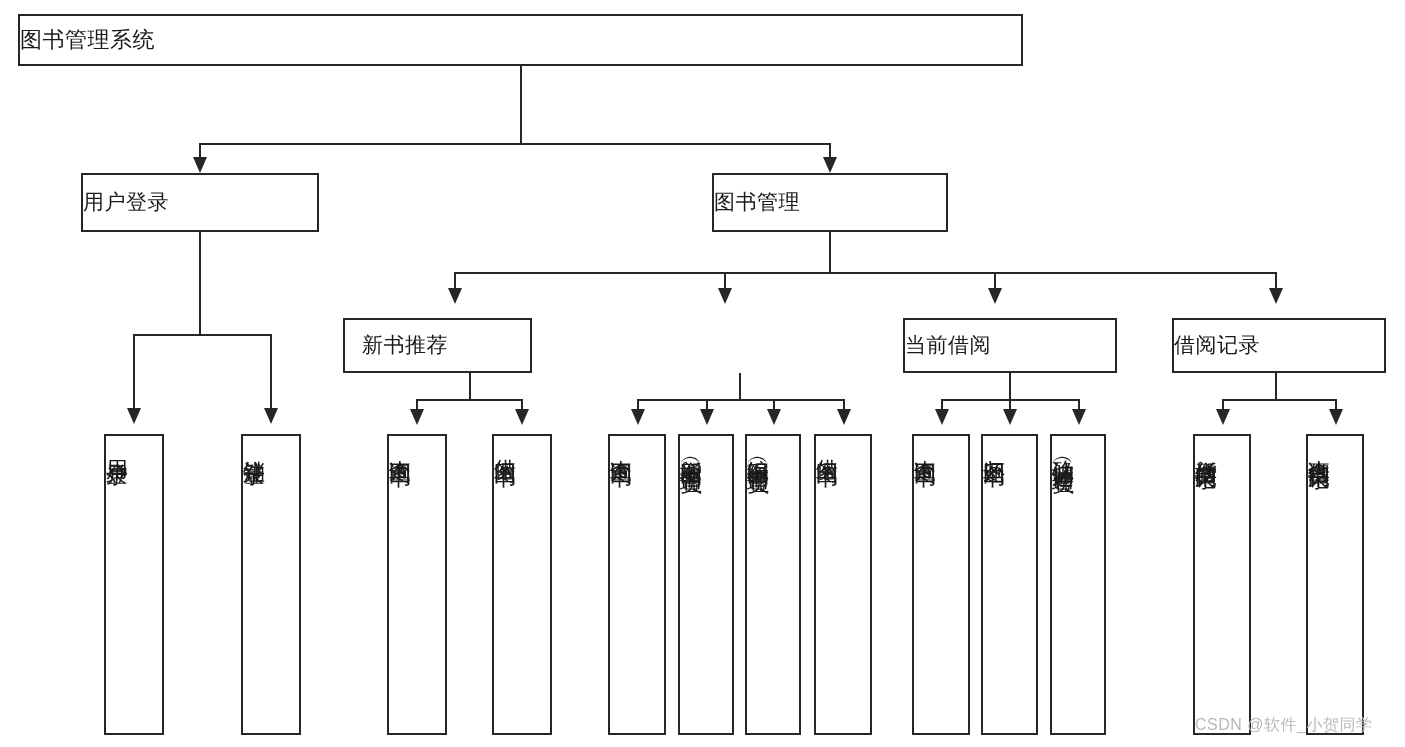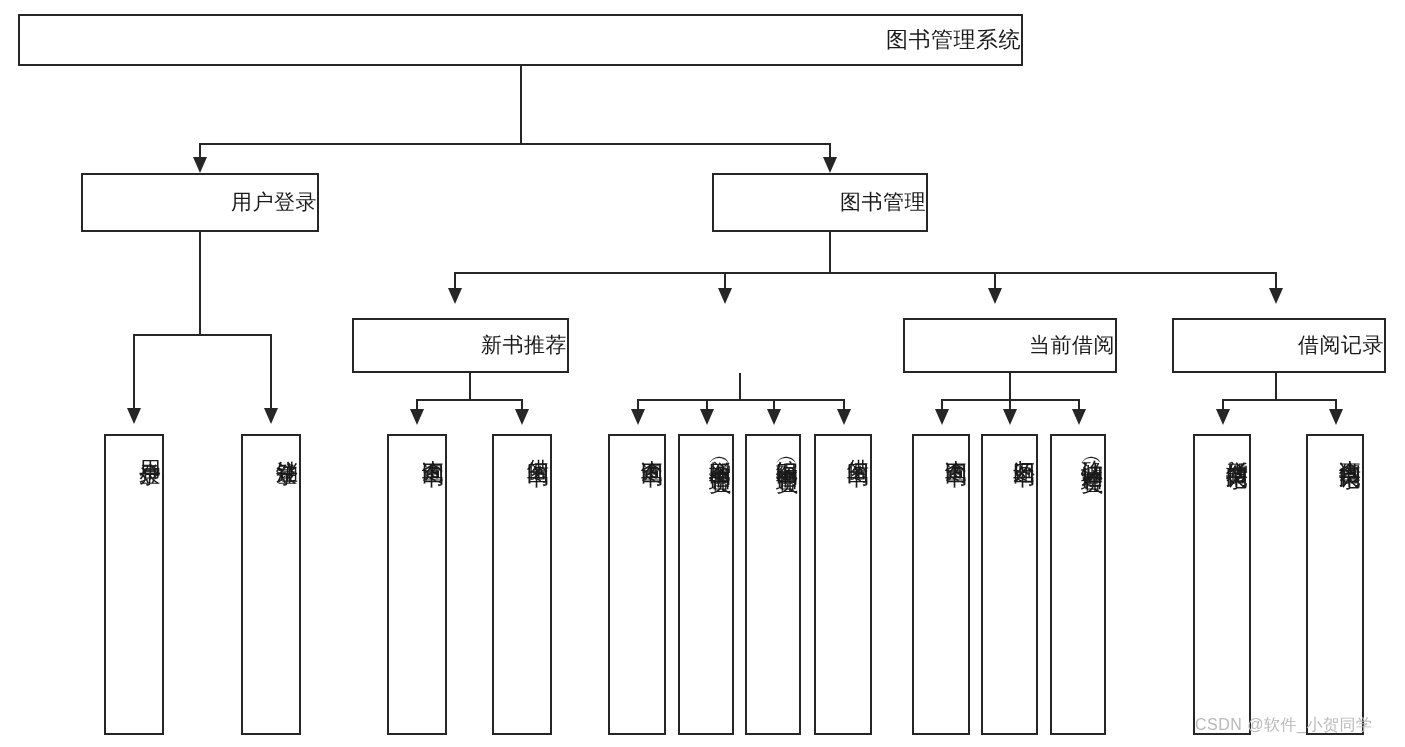--- a/index.html
+++ b/index.html
@@ -19,21 +19,21 @@
     overflow: hidden;
   }
   
   .node {
     position: absolute;
     box-sizing: border-box;
     border: 2px solid #262626;
     background: #ffffff;
     display: flex;
     align-items: center;
-    justify-content: flex-end;
+    justify-content: flex-start;
     color: #1a1a1a;
     z-index: 3;
   }
   .node .label {
     display: block;
     text-align: center;
     line-height: 1.18;
     letter-spacing: 0.5px;
   }
   
@@ -150,25 +150,25 @@
   <div class="arrow" style="left:1329px; top:409px;"></div>
 
   <div class="node horiz root" style="left:18px; top:14px; width:1005px; height:52px;">
     <span class="label">图书管理系统</span>
   </div>
 
   <div class="node horiz" style="left:81px; top:173px; width:238px; height:59px;">
     <span class="label">用户登录</span>
   </div>
 
-  <div class="node horiz" style="left:712px; top:173px; width:216px; height:59px;">
+  <div class="node horiz" style="left:712px; top:173px; width:236px; height:59px;">
     <span class="label">图书管理</span>
   </div>
 
-  <div class="node horiz" style="left:352px; top:318px; width:217px; height:55px;">
+  <div class="node horiz" style="left:343px; top:318px; width:189px; height:55px;padding-left:17px;">
     <span class="label">新书推荐</span>
   </div>
 
 
   <div class="node horiz" style="left:903px; top:318px; width:214px; height:55px;">
     <span class="label">当前借阅</span>
   </div>
 
   <div class="node horiz" style="left:1172px; top:318px; width:214px; height:55px;">
     <span class="label">借阅记录</span>

